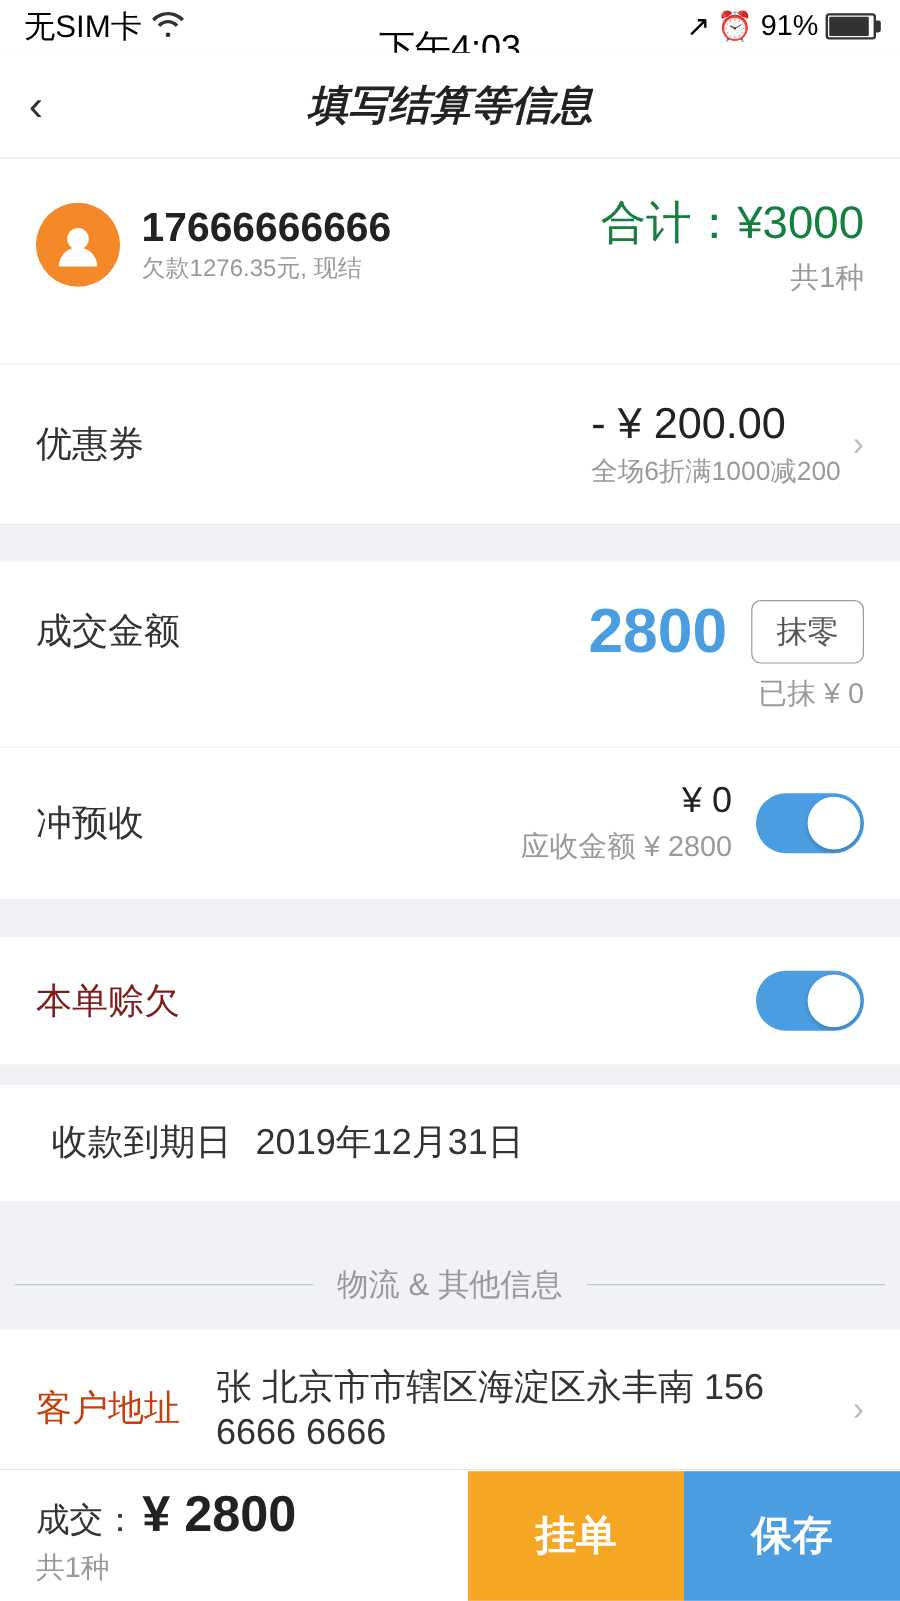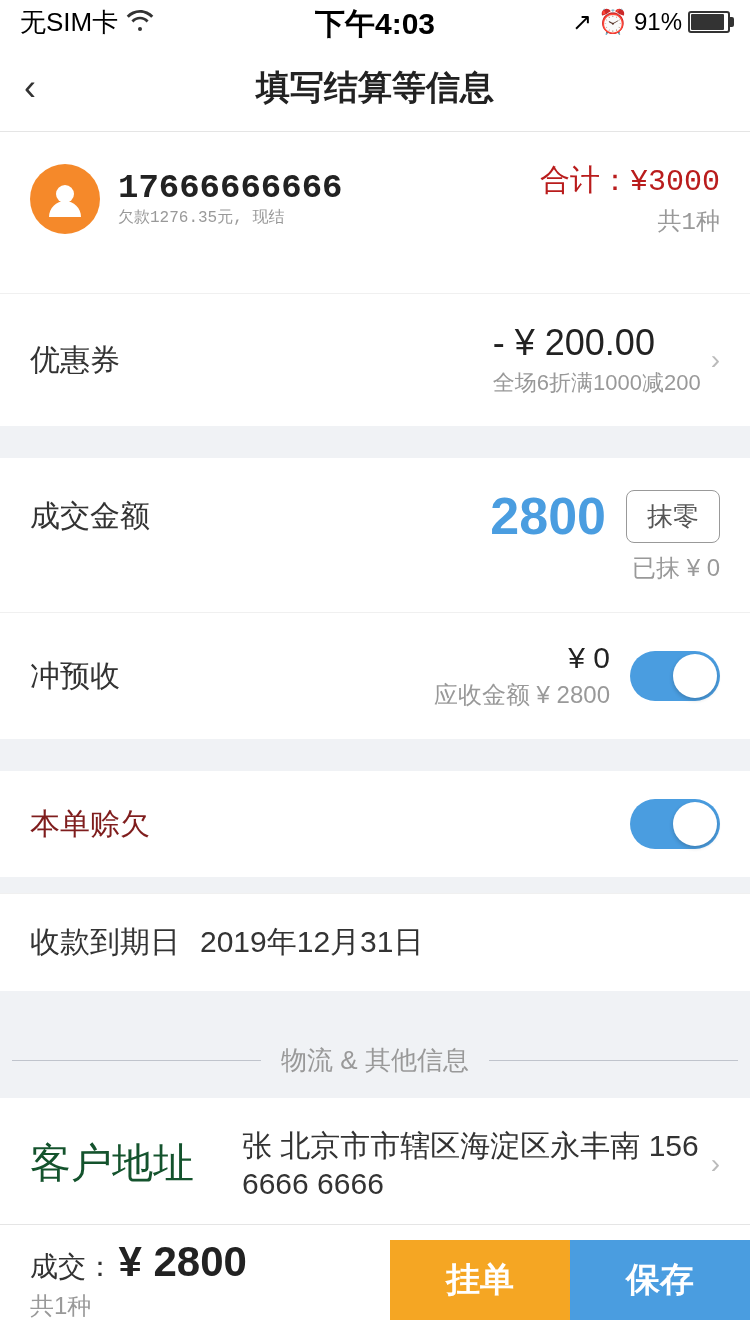--- a/index.html
+++ b/index.html
@@ -24,25 +24,25 @@
       font-size: 28px;
     }
     .status-left {
       display: flex;
       align-items: center;
       gap: 8px;
       font-size: 26px;
     }
     .status-time {
       font-size: 30px;
-      font-weight: 700;
+      font-weight: 400;
       position: absolute;
       left: 50%;
       transform: translateX(-50%);
-      top: 4px;
+      top: 20px;
     }
     .status-right {
       display: flex;
       align-items: center;
       gap: 6px;
       font-size: 24px;
     }
     .battery {
       display: inline-block;
       width: 42px;
@@ -86,41 +86,41 @@
       position: absolute;
       left: 24px;
       font-size: 36px;
       color: #333;
       cursor: pointer;
     }
     .nav-title {
       font-size: 34px;
       font-weight: 600;
       color: #222;
+      font-style: italic;
     }
 
     
     .content {
       padding-bottom: 120px;
     }
 
     
     .card {
       background: #fff;
       margin-bottom: 16px;
     }
 
     
     .customer-row {
       display: flex;
       align-items: center;
       justify-content: space-between;
       padding: 28px 30px;
       background: #fff;
-      font-family: Liberation Mono, monospace;
     }
     .customer-left {
       display: flex;
       align-items: center;
       gap: 18px;
     }
     .avatar {
       width: 70px;
       height: 70px;
       border-radius: 50%;
@@ -130,30 +130,30 @@
       justify-content: center;
       flex-shrink: 0;
     }
     .customer-info {}
     .customer-phone {
       font-size: 34px;
       font-weight: 600;
       color: #222;
     }
     .customer-sub {
-      font-size: 16px;
+      font-size: 20px;
       color: #999;
       margin-top: 0;
     }
     .customer-right {
       text-align: right;
     }
     .total-amount {
-      font-size: 30px;
-      color: #b91c1c;
+      font-size: 38px;
+      color: #15803d;
     }
     .total-count {
       font-size: 24px;
       color: #999;
       margin-top: 4px;
     }
 
     
     .coupon-row {
       display: flex;
@@ -307,20 +307,21 @@
 
     
     .duedate-section {
       background: #fff;
       padding: 28px 30px;
     }
     .duedate-row {
       display: flex;
       align-items: flex-start;
       gap: 20px;
+      margin-left: 13px;
     }
     .duedate-label {
       font-size: 30px;
       color: #333;
     }
     .duedate-value {
       font-size: 30px;
       color: #333;
     }
 
@@ -345,24 +346,24 @@
 
     
     .address-section {
       background: #fff;
       padding: 28px 30px;
       display: flex;
       align-items: center;
       justify-content: space-between;
     }
     .address-label {
-      font-size: 41px;
-      color: #14532d;
+      font-size: 30px;
+      color: #c2410c;
       flex-shrink: 0;
-      margin-right: 48px;
+      margin-right: 30px;
     }
     .address-value {
       font-size: 30px;
       color: #333;
       flex: 1;
     }
 
     
     .bottom-bar {
       position: fixed;
@@ -386,21 +387,21 @@
       font-size: 42px;
       font-weight: 600;
       color: #222;
     }
     .bottom-count {
       font-size: 24px;
       color: #999;
       margin-top: 4px;
     }
     .bottom-btn {
-      height: 80px;
+      height: 108px;
       width: 180px;
       border: none;
       font-size: 34px;
       font-weight: 600;
       color: #fff;
       cursor: pointer;
       display: flex;
       align-items: center;
       justify-content: center;
     }

